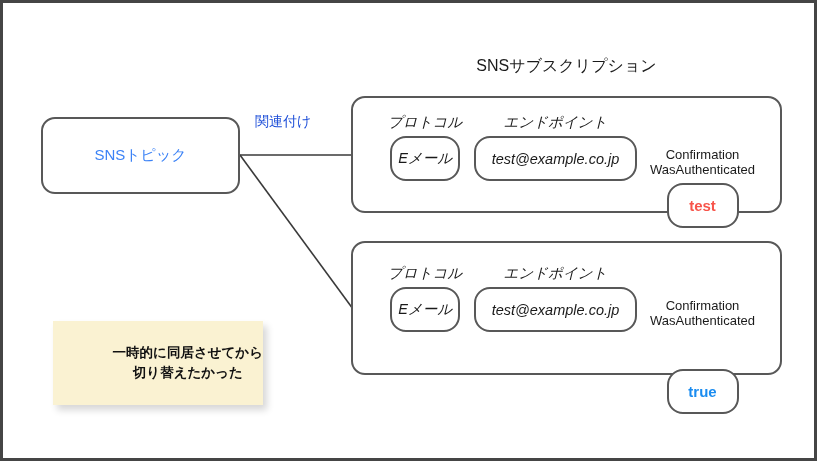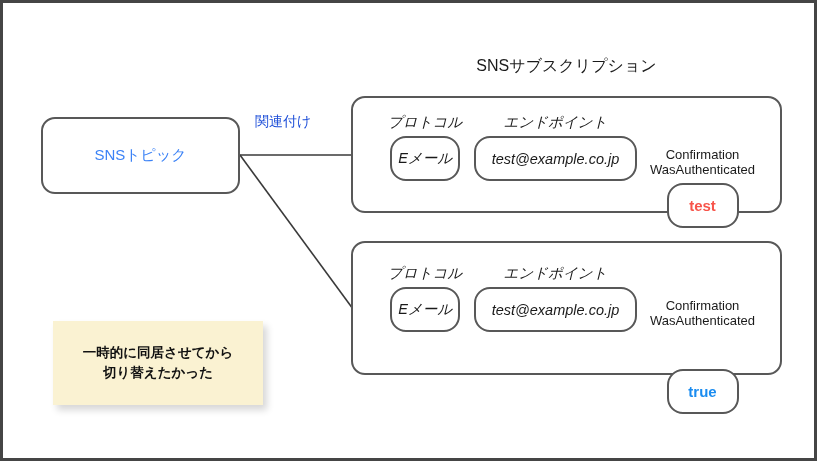--- a/index.html
+++ b/index.html
@@ -131,21 +131,21 @@
   .sticky {
     position: absolute;
     left: 50px;
     top: 318px;
     width: 210px;
     height: 84px;
     background: #faf2d2;
     box-shadow: 4px 5px 7px rgba(0,0,0,0.16);
     display: flex;
     align-items: center;
-    justify-content: center;
+    justify-content: flex-end;
     text-align: center;
     font-size: 13.5px;
     font-weight: bold;
     color: #111111;
     line-height: 1.5;
     white-space: pre-line;
   }
 </style>
 </head>
 <body>

